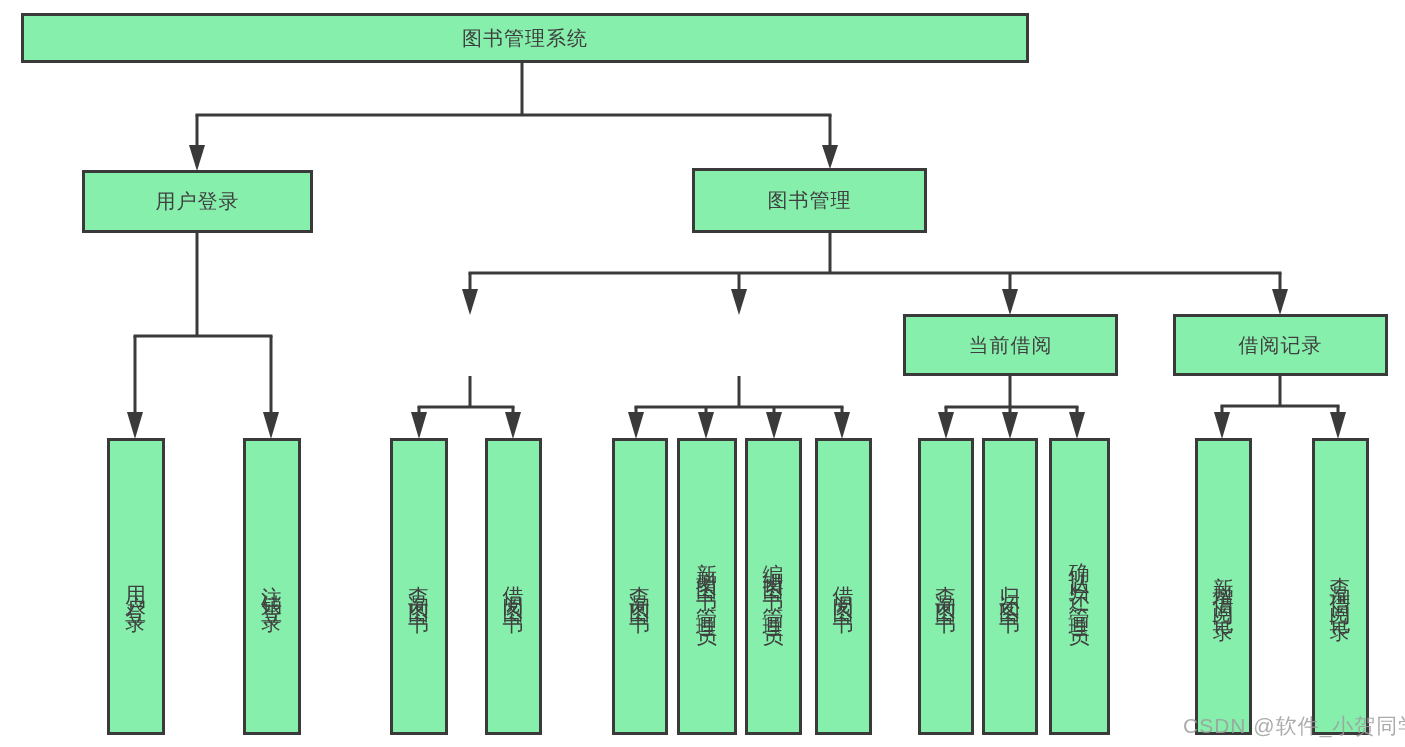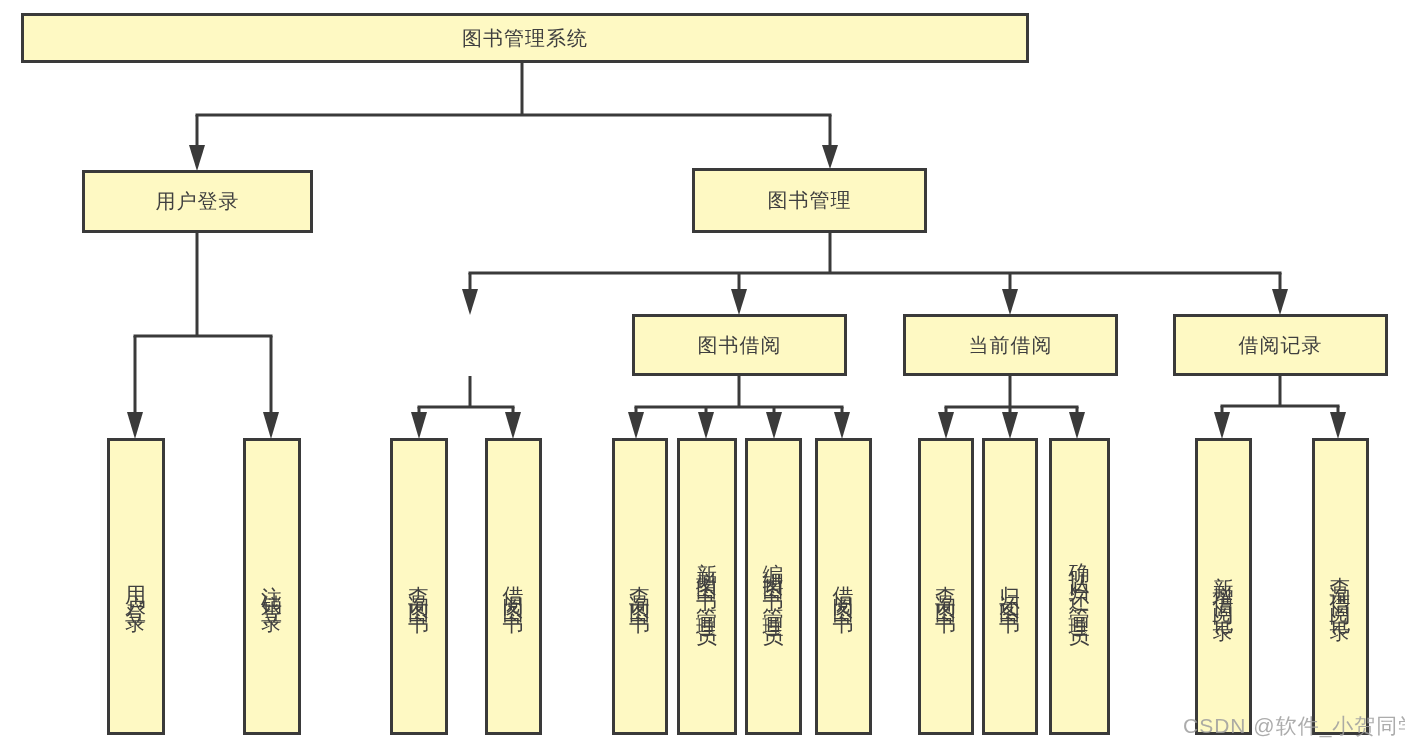--- a/index.html
+++ b/index.html
@@ -12,21 +12,21 @@
     width:1405px;height:747px;
     background:#ffffff;
     font-family:"Liberation Sans",sans-serif;
     overflow:hidden;
   }
   .connectors{position:absolute;left:0;top:0;z-index:1;}
   .node{
     position:absolute;
     box-sizing:border-box;
     border:3px solid var(--line);
-    background:#fef9c3;
+    background:#86efac;
     color:var(--text);
     display:flex;align-items:center;justify-content:center;
     z-index:2;
   }
   .hbox{font-size:20px;letter-spacing:1px;white-space:nowrap;}
   .vbox{
     top:438px;height:297px;
     writing-mode:vertical-rl;
     text-orientation:mixed;
     font-size:21px;
@@ -145,21 +145,20 @@
       <path d="M1338,406 V414"></path>
       <polygon points="1330,412 1346,412 1338,439" fill="#3a3a3a" stroke="none"></polygon>
     </g>
   </svg>
 
   <div class="node hbox p-root">图书管理系统</div>
 
   <div class="node hbox p-user-login">用户登录</div>
   <div class="node hbox p-book-mgmt">图书管理</div>
 
-  <div class="node hbox p-book-borrow">图书借阅</div>
   <div class="node hbox p-current-borrow">当前借阅</div>
   <div class="node hbox p-borrow-record">借阅记录</div>
 
   <div class="node vbox p-ul-login">用户登录</div>
   <div class="node vbox p-ul-logout">注销登录</div>
 
   <div class="node vbox p-nb-query">查询图书</div>
   <div class="node vbox p-nb-borrow">借阅图书</div>
 
   <div class="node vbox p-bb-query">查询图书</div>

